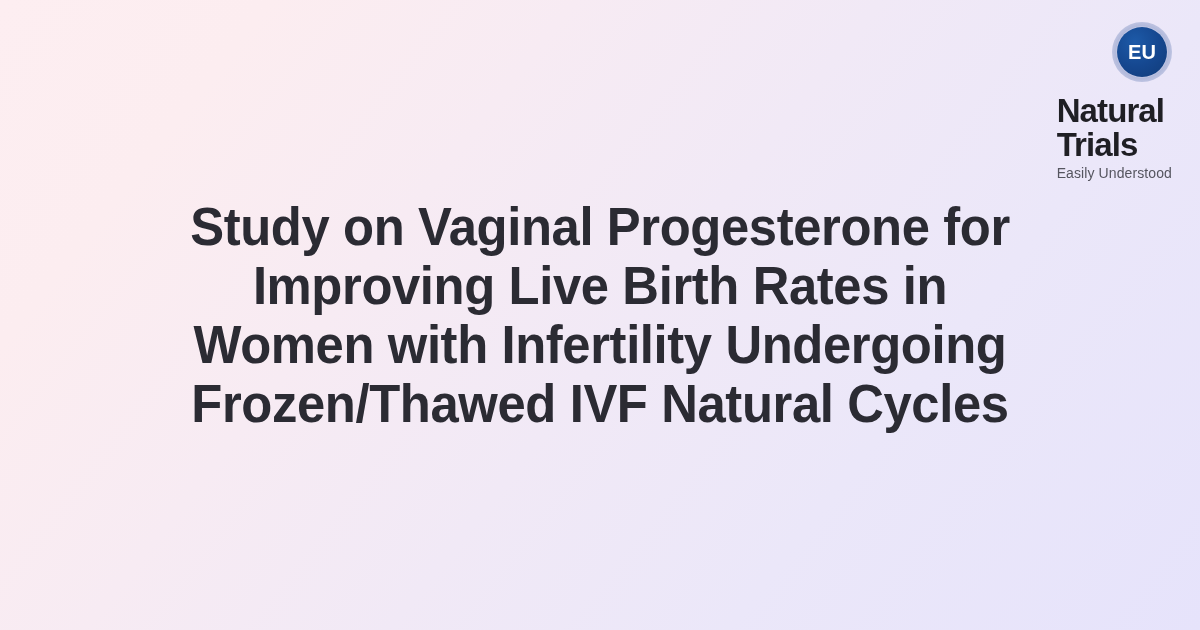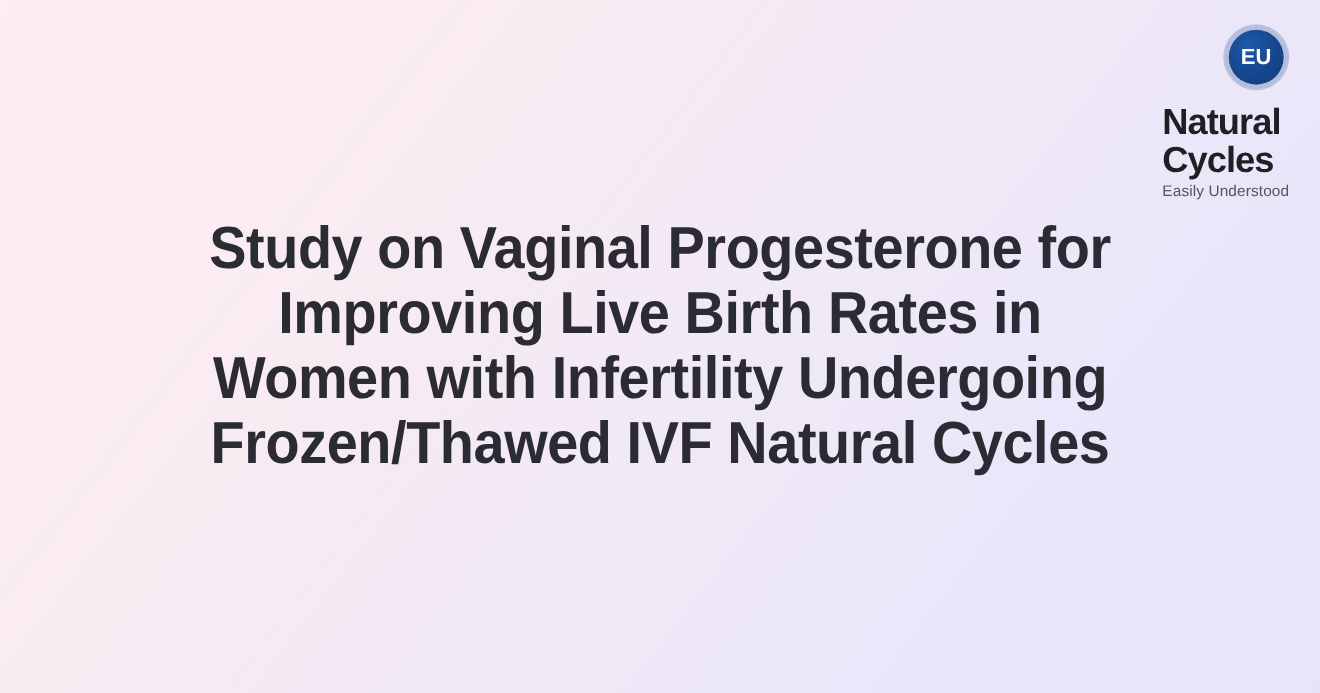--- a/index.html
+++ b/index.html
@@ -152,21 +152,21 @@
 
     <div class="brand-mark">
       <div class="halo"></div>
       <div class="disc">
         <span class="disc-label">EU</span>
       </div>
     </div>
 
     <div class="brand-text">
       <span class="brand-word">Natural</span>
-      <span class="brand-word second">Cycles</span>
+      <span class="brand-word second">Trials</span>
       <span class="brand-tagline">Easily Understood</span>
     </div>
 
   </div>
 
   <div class="headline-wrap">
     <h1 class="headline">
       <span class="hl-line">Study on Vaginal Progesterone for</span>
       <span class="hl-line">Improving Live Birth Rates in</span>
       <span class="hl-line">Women with Infertility Undergoing</span>

